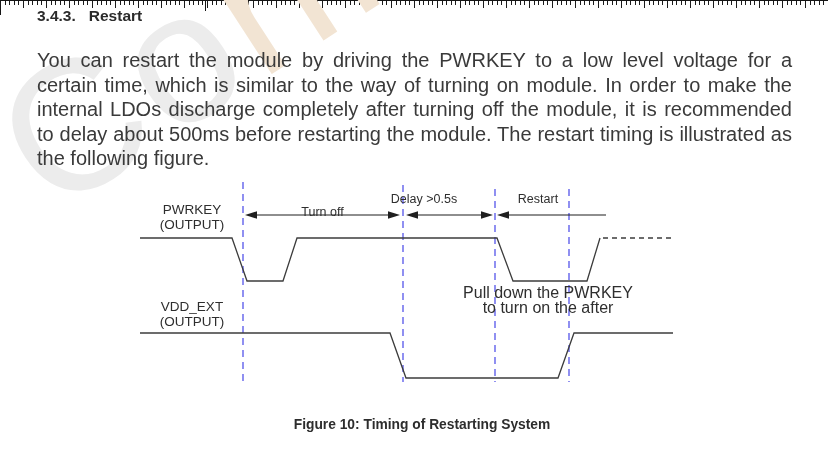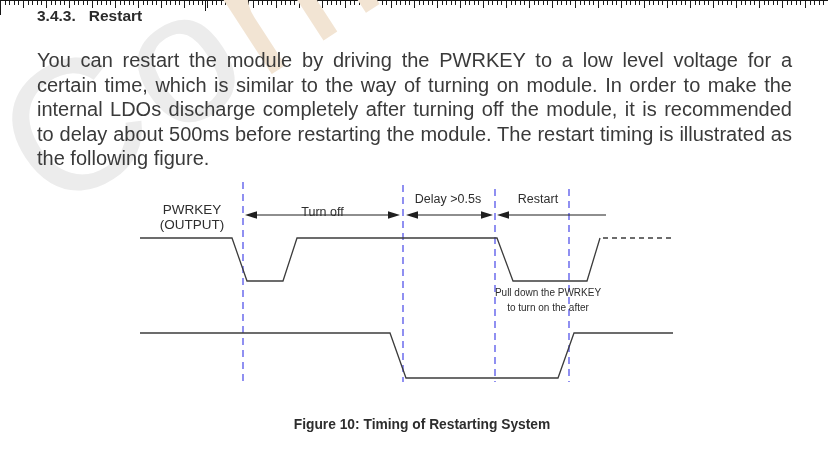--- a/index.html
+++ b/index.html
@@ -46,25 +46,25 @@
   .sig-label{
     position:absolute;width:96px;text-align:center;
     font-size:13.5px;line-height:15px;color:#2e2e2e;
   }
   .sig-label.pwrkey{left:144px;top:202px;}
   .sig-label.vddext{left:144px;top:299px;}
   .phase-label{
     position:absolute;text-align:center;font-size:12.5px;color:#2e2e2e;
   }
   .phase-turnoff{left:275px;top:193px;width:95px;margin-top:12px;}
-  .phase-delay{left:399px;top:192px;width:98px;}
+  .phase-delay{left:375px;top:192px;width:98px;}
   .phase-restart{left:499px;top:192px;width:78px;}
   .annotation{
     position:absolute;left:460px;top:285px;width:176px;
-    text-align:center;font-size:10px;line-height:15px;color:#2e2e2e;
+    text-align:center;font-size:16px;line-height:15px;color:#2e2e2e;
   }
   .caption{
     position:absolute;left:0;top:417px;width:828px;
     text-align:center;font-size:13.8px;font-weight:bold;color:#2d2d2d;padding-left:8px;
   }
 </style>
 </head>
 <body>
 
 <div class="ruler">
@@ -114,20 +114,24 @@
 
     <g stroke="#3c3c3c" stroke-width="1.3" fill="none">
       <polyline points="10,158 260,158 276,203 428,203 444,158 543,158"></polyline>
     </g>
   </svg>
 
   <div class="sig-label pwrkey">
     <div>PWRKEY</div>
     <div>(OUTPUT)</div>
   </div>
+  <div class="sig-label vddext">
+    <div>VDD_EXT</div>
+    <div>(OUTPUT)</div>
+  </div>
 
   <div class="phase-label phase-turnoff">Turn off</div>
   <div class="phase-label phase-delay">Delay &gt;0.5s</div>
   <div class="phase-label phase-restart">Restart</div>
 
   <div class="annotation">
     <div>Pull down the PWRKEY</div>
     <div>to turn on the after</div>
   </div>
 </div>

